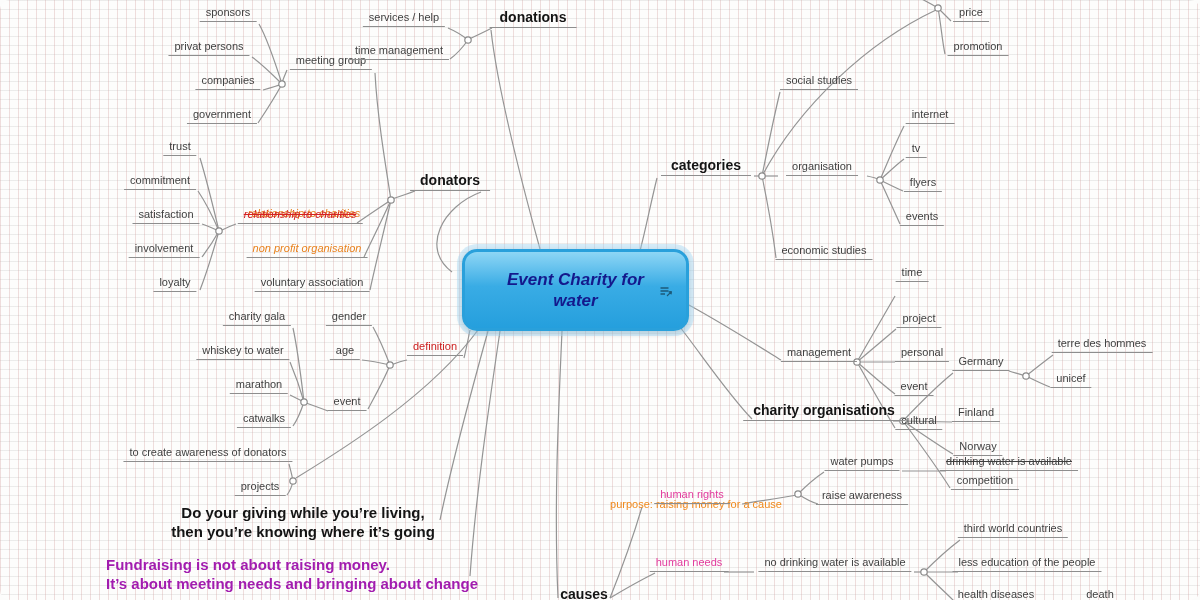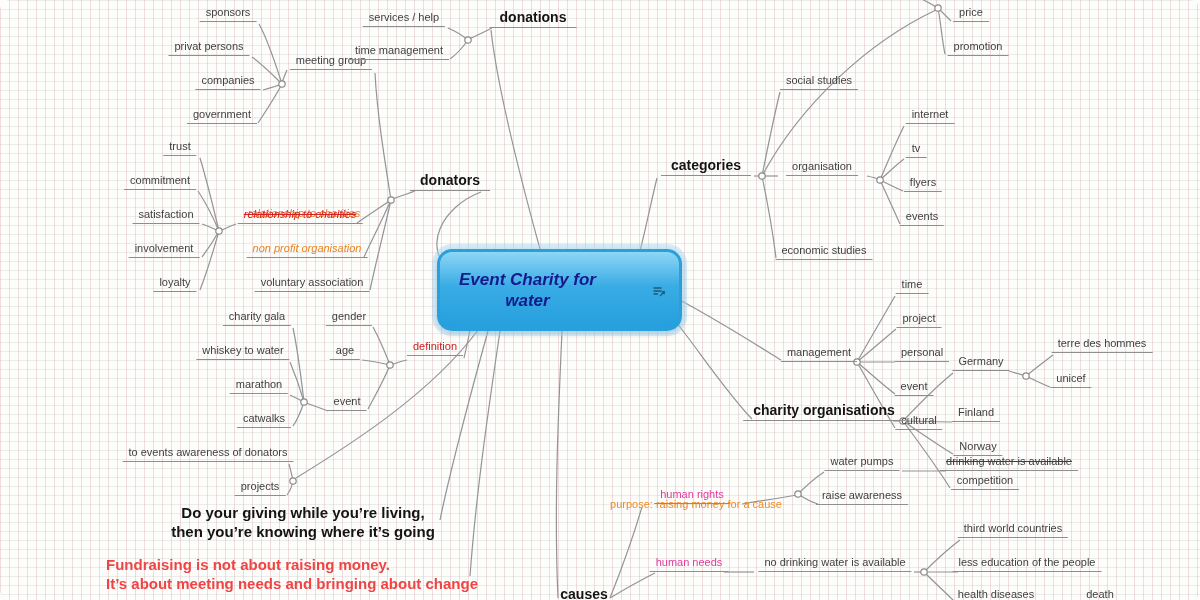--- a/index.html
+++ b/index.html
@@ -20,28 +20,28 @@
   .node.main{font-weight:bold;font-size:14px;color:#141414;padding:1px 10px 3px;}
   .node.no-line{border-bottom:none;}
   .node.orange-italic{color:#e8821e;font-style:italic;}
   .node.red-strike{color:#d42222;font-style:italic;text-decoration:line-through;z-index:3;}
   .node.red{color:#cc2020;}
   .node.orange{color:#f0891c;margin-top:28px;}
   .node.magenta{color:#e23a9d;}
   .node.strike{text-decoration:line-through;}
   .node.quote-center{border:none;font-weight:bold;font-size:15px;color:#141414;
     white-space:pre-line;transform:translate(-50%,-50%);line-height:19px;}
-  .node.quote-left{border:none;font-weight:bold;font-size:15px;color:#ef4444;
+  .node.quote-left{border:none;font-weight:bold;font-size:15px;color:#a21caf;
     white-space:pre-line;transform:translate(0,-50%);text-align:left;line-height:19px;}
 
-  .center-node{position:absolute;left:437px;top:249px;width:245px;height:82px;
+  .center-node{position:absolute;left:462px;top:249px;width:227px;height:82px;
     box-sizing:border-box;border:3px solid #29a0db;border-radius:15px;
     background:linear-gradient(180deg,#8ed6f5 0%,#39ace5 45%,#259fdd 100%);
     box-shadow:0 0 0 5px rgba(165,216,244,.45), 0 2px 6px rgba(0,0,0,.25);
-    display:flex;align-items:center;cursor:pointer;}
+    display:flex;align-items:center;justify-content:center;cursor:pointer;}
   .center-node .label{width:175px;text-align:center;font-weight:bold;font-style:italic;
     font-size:17px;line-height:21px;color:#14198c;}
   .center-node .note-icon{position:absolute;right:13px;top:33px;}
 </style>
 </head>
 <body>
 
 <div class="canvas">
 
   <svg class="edges" width="1200" height="600">
@@ -180,38 +180,38 @@
       <div class="node orange-italic" style="left: 307px; top: 258px;">non profit organisation</div>
       <div class="node plain" style="left: 312px; top: 292px;">voluntary association</div>
       <div class="node plain" style="left: 257px; top: 326px;">charity gala</div>
       <div class="node plain" style="left: 349px; top: 326px;">gender</div>
       <div class="node plain" style="left: 243px; top: 360px;">whiskey to water</div>
       <div class="node plain" style="left: 345px; top: 360px;">age</div>
       <div class="node plain" style="left: 259px; top: 394px;">marathon</div>
       <div class="node plain" style="left: 264px; top: 428px;">catwalks</div>
       <div class="node plain" style="left: 347px; top: 411px;">event</div>
       <div class="node red" style="left: 435px; top: 356px;">definition</div>
-      <div class="node plain" style="left: 208px; top: 462px;">to events awareness of donators</div>
+      <div class="node plain" style="left: 208px; top: 462px;">to create awareness of donators</div>
       <div class="node plain" style="left: 260px; top: 496px;">projects</div>
       <div class="node main" style="left: 450px; top: 191px;">donators</div>
       <div class="node quote-center" style="left: 303px; top: 522px;">Do your giving while you’re living,
 then you’re knowing where it’s going</div>
       <div class="node quote-left" style="left: 100px; top: 574px;">Fundraising is not about raising money.
 It’s about meeting needs and bringing about change</div>
       <div class="node plain" style="left: 971px; top: 22px;">price</div>
       <div class="node plain" style="left: 978px; top: 56px;">promotion</div>
       <div class="node plain" style="left: 819px; top: 90px;">social studies</div>
       <div class="node main" style="left: 706px; top: 176px;">categories</div>
       <div class="node plain" style="left: 822px; top: 176px;">organisation</div>
       <div class="node plain" style="left: 930px; top: 124px;">internet</div>
       <div class="node plain" style="left: 916px; top: 158px;">tv</div>
       <div class="node plain" style="left: 923px; top: 192px;">flyers</div>
       <div class="node plain" style="left: 922px; top: 226px;">events</div>
       <div class="node plain" style="left: 824px; top: 260px;">economic studies</div>
-      <div class="node plain" style="left: 912px; top: 294px;">time</div>
+      <div class="node plain" style="left: 912px; top: 282px;">time</div>
       <div class="node plain" style="left: 919px; top: 328px;">project</div>
       <div class="node plain" style="left: 922px; top: 362px;">personal</div>
       <div class="node plain" style="left: 914px; top: 396px;">event</div>
       <div class="node plain" style="left: 919px; top: 430px;">cultural</div>
       <div class="node plain" style="left: 819px; top: 362px;">management</div>
       <div class="node main" style="left: 824px; top: 421px;">charity organisations</div>
       <div class="node plain" style="left: 981px; top: 371px;">Germany</div>
       <div class="node plain" style="left: 1102px; top: 353px;">terre des hommes</div>
       <div class="node plain" style="left: 1071px; top: 388px;">unicef</div>
       <div class="node plain" style="left: 976px; top: 422px;">Finland</div>

